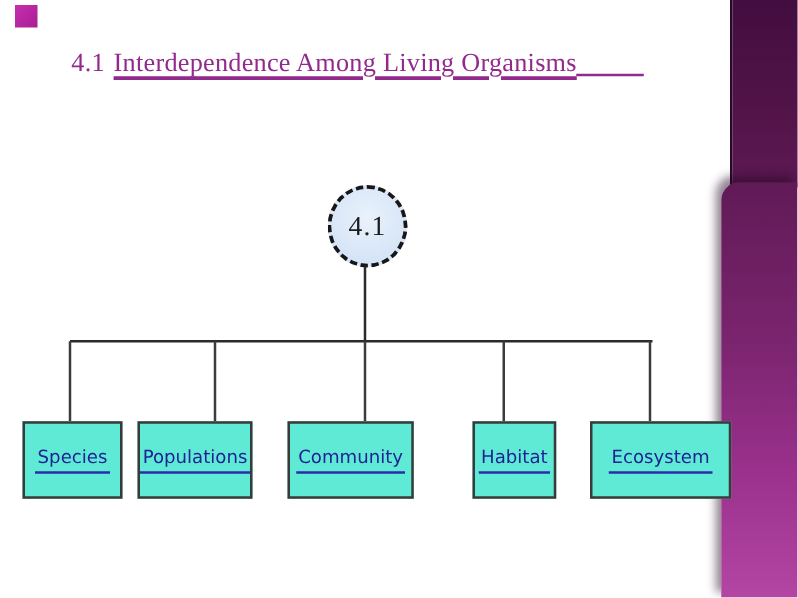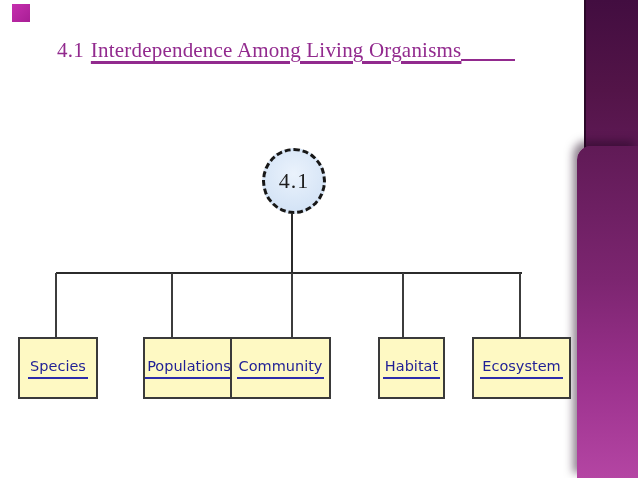--- a/index.html
+++ b/index.html
@@ -58,28 +58,28 @@
   .connector-stem{left:291px;top:213px;width:2px;height:60px;}
   .connector-bar{left:56px;top:272px;width:466px;height:2px;}
   .connector-drop{top:273px;width:2px;height:64px;background:#3c3c3c;}
   .drop-0{left:55px;}
   .drop-1{left:171px;}
   .drop-2{left:291px;}
   .drop-3{left:402px;}
   .drop-4{left:519px;}
   .term-box{
     position:absolute;top:337px;height:62px;box-sizing:border-box;
-    background:#fef9c3;border:2px solid #3a3a3a;
+    background:#5eead4;border:2px solid #3a3a3a;
     display:flex;align-items:center;justify-content:center;
   }
   .box-0{left:18px;width:80px;}
-  .box-1{left:143px;width:92px;}
+  .box-1{left:110px;width:92px;}
   .box-2{left:230px;width:101px;}
   .box-3{left:378px;width:67px;align-items:center;}
-  .box-4{left:472px;width:99px;}
+  .box-4{left:472px;width:113px;}
   .term-label{
     font-family:"DejaVu Sans", sans-serif;
     font-size:14.5px;color:#1f1f96;
     padding:0 2px 3px 2px;
     border-bottom:2px solid #2c2caa;
     white-space:nowrap;
   }
 </style>
 </head>
 <body>

